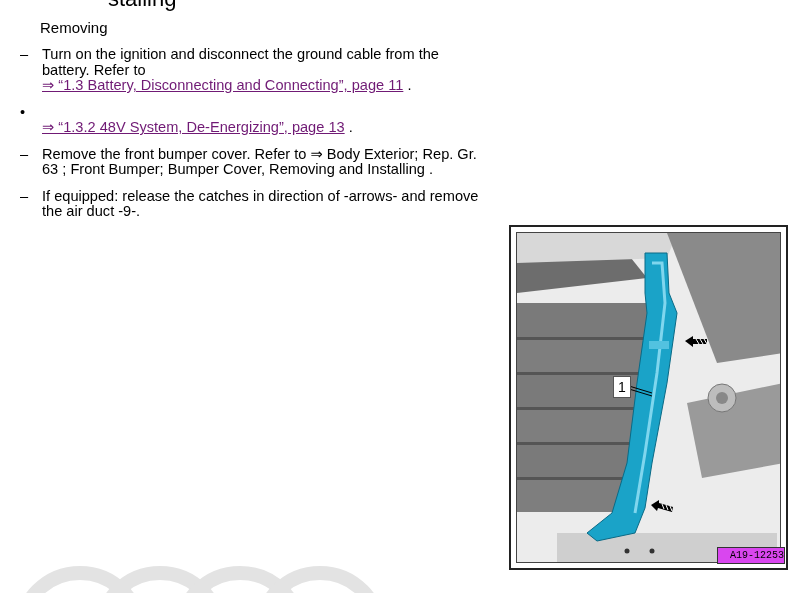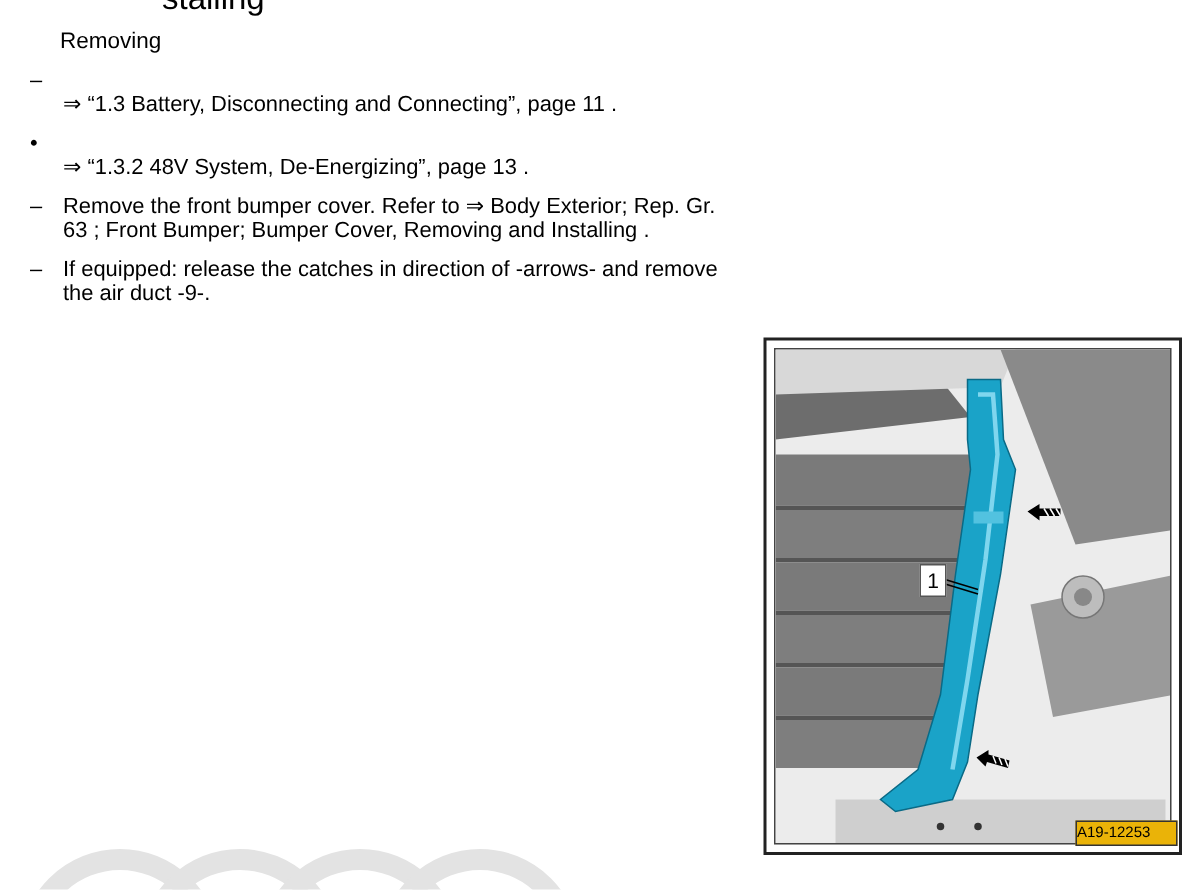--- a/index.html
+++ b/index.html
@@ -3,41 +3,41 @@
 <meta charset="utf-8">
 <style>
   html, body { margin:0; padding:0; background:#ffffff; }
   body { width:800px; height:593px; position:relative; overflow:hidden;
          font-family:"Liberation Sans", sans-serif; color:#000; }
   .title-remnant { position:absolute; left:108px; top:-12px; font-size:22px; line-height:22px; }
   .section-heading { position:absolute; left:20px; top:19px; font-size:15px; line-height:18px;margin-left:20px; }
   .steps { position:absolute; left:20px; top:47px; width:470px; margin:0; padding:0; list-style:none; }
   .step { position:relative; padding-left:22px; font-size:14.6px; line-height:15.5px; margin-bottom:11px; }
   .step .marker { position:absolute; left:0; top:0; width:16px; }
-  .link { color:#000000; cursor:pointer; }
+  .link { color:#701a75; text-decoration:underline; cursor:pointer; }
   .figure { position:absolute; left:509px; top:225px; width:279px; height:345px;
             border:2px solid #222; background:#fff; box-sizing:border-box; }
   .figure-inner { position:absolute; left:5px; top:5px; right:5px; bottom:5px;
                   border:1px solid #444; overflow:hidden; background:#e9e9e9; }
   .fig-label { position:absolute; left:206px; top:320px; width:66px; height:15px; border:1px solid #333;
-               background:#eab308; font-size:10px; line-height:15px; text-align:left; }
+               background:#d946ef; font-size:10px; line-height:15px; text-align:right;font-family:Liberation Mono, monospace; }
   .callout { position:absolute; left:96px; top:143px; width:16px; height:20px; background:#fff;
              border:1px solid #555; font-size:14px; line-height:20px; text-align:center; }
   .watermark { position:absolute; left:15px; top:548px; }
 </style>
 </head>
 <body>
 
 <div class="title-remnant">stalling</div>
 <div class="section-heading">Removing</div>
 
 <ul class="steps">
   <li class="step">
     <span class="marker">–</span>
-    <br>
+    <span>Turn on the ignition and disconnect the ground cable from the battery. Refer to</span><br>
     <span class="link">⇒ “1.3 Battery, Disconnecting and Connecting”, page 11</span><span> .</span>
   </li>
   <li class="step">
     <span class="marker">•</span>
     <br>
     <span class="link">⇒ “1.3.2 48V System, De-Energizing”, page 13</span><span> .</span>
   </li>
   <li class="step">
     <span class="marker">–</span>
     <span>Remove the front bumper cover. Refer to ⇒  Body Exterior; Rep. Gr.  63 ; Front Bumper; Bumper Cover, Removing and Installing .</span>

